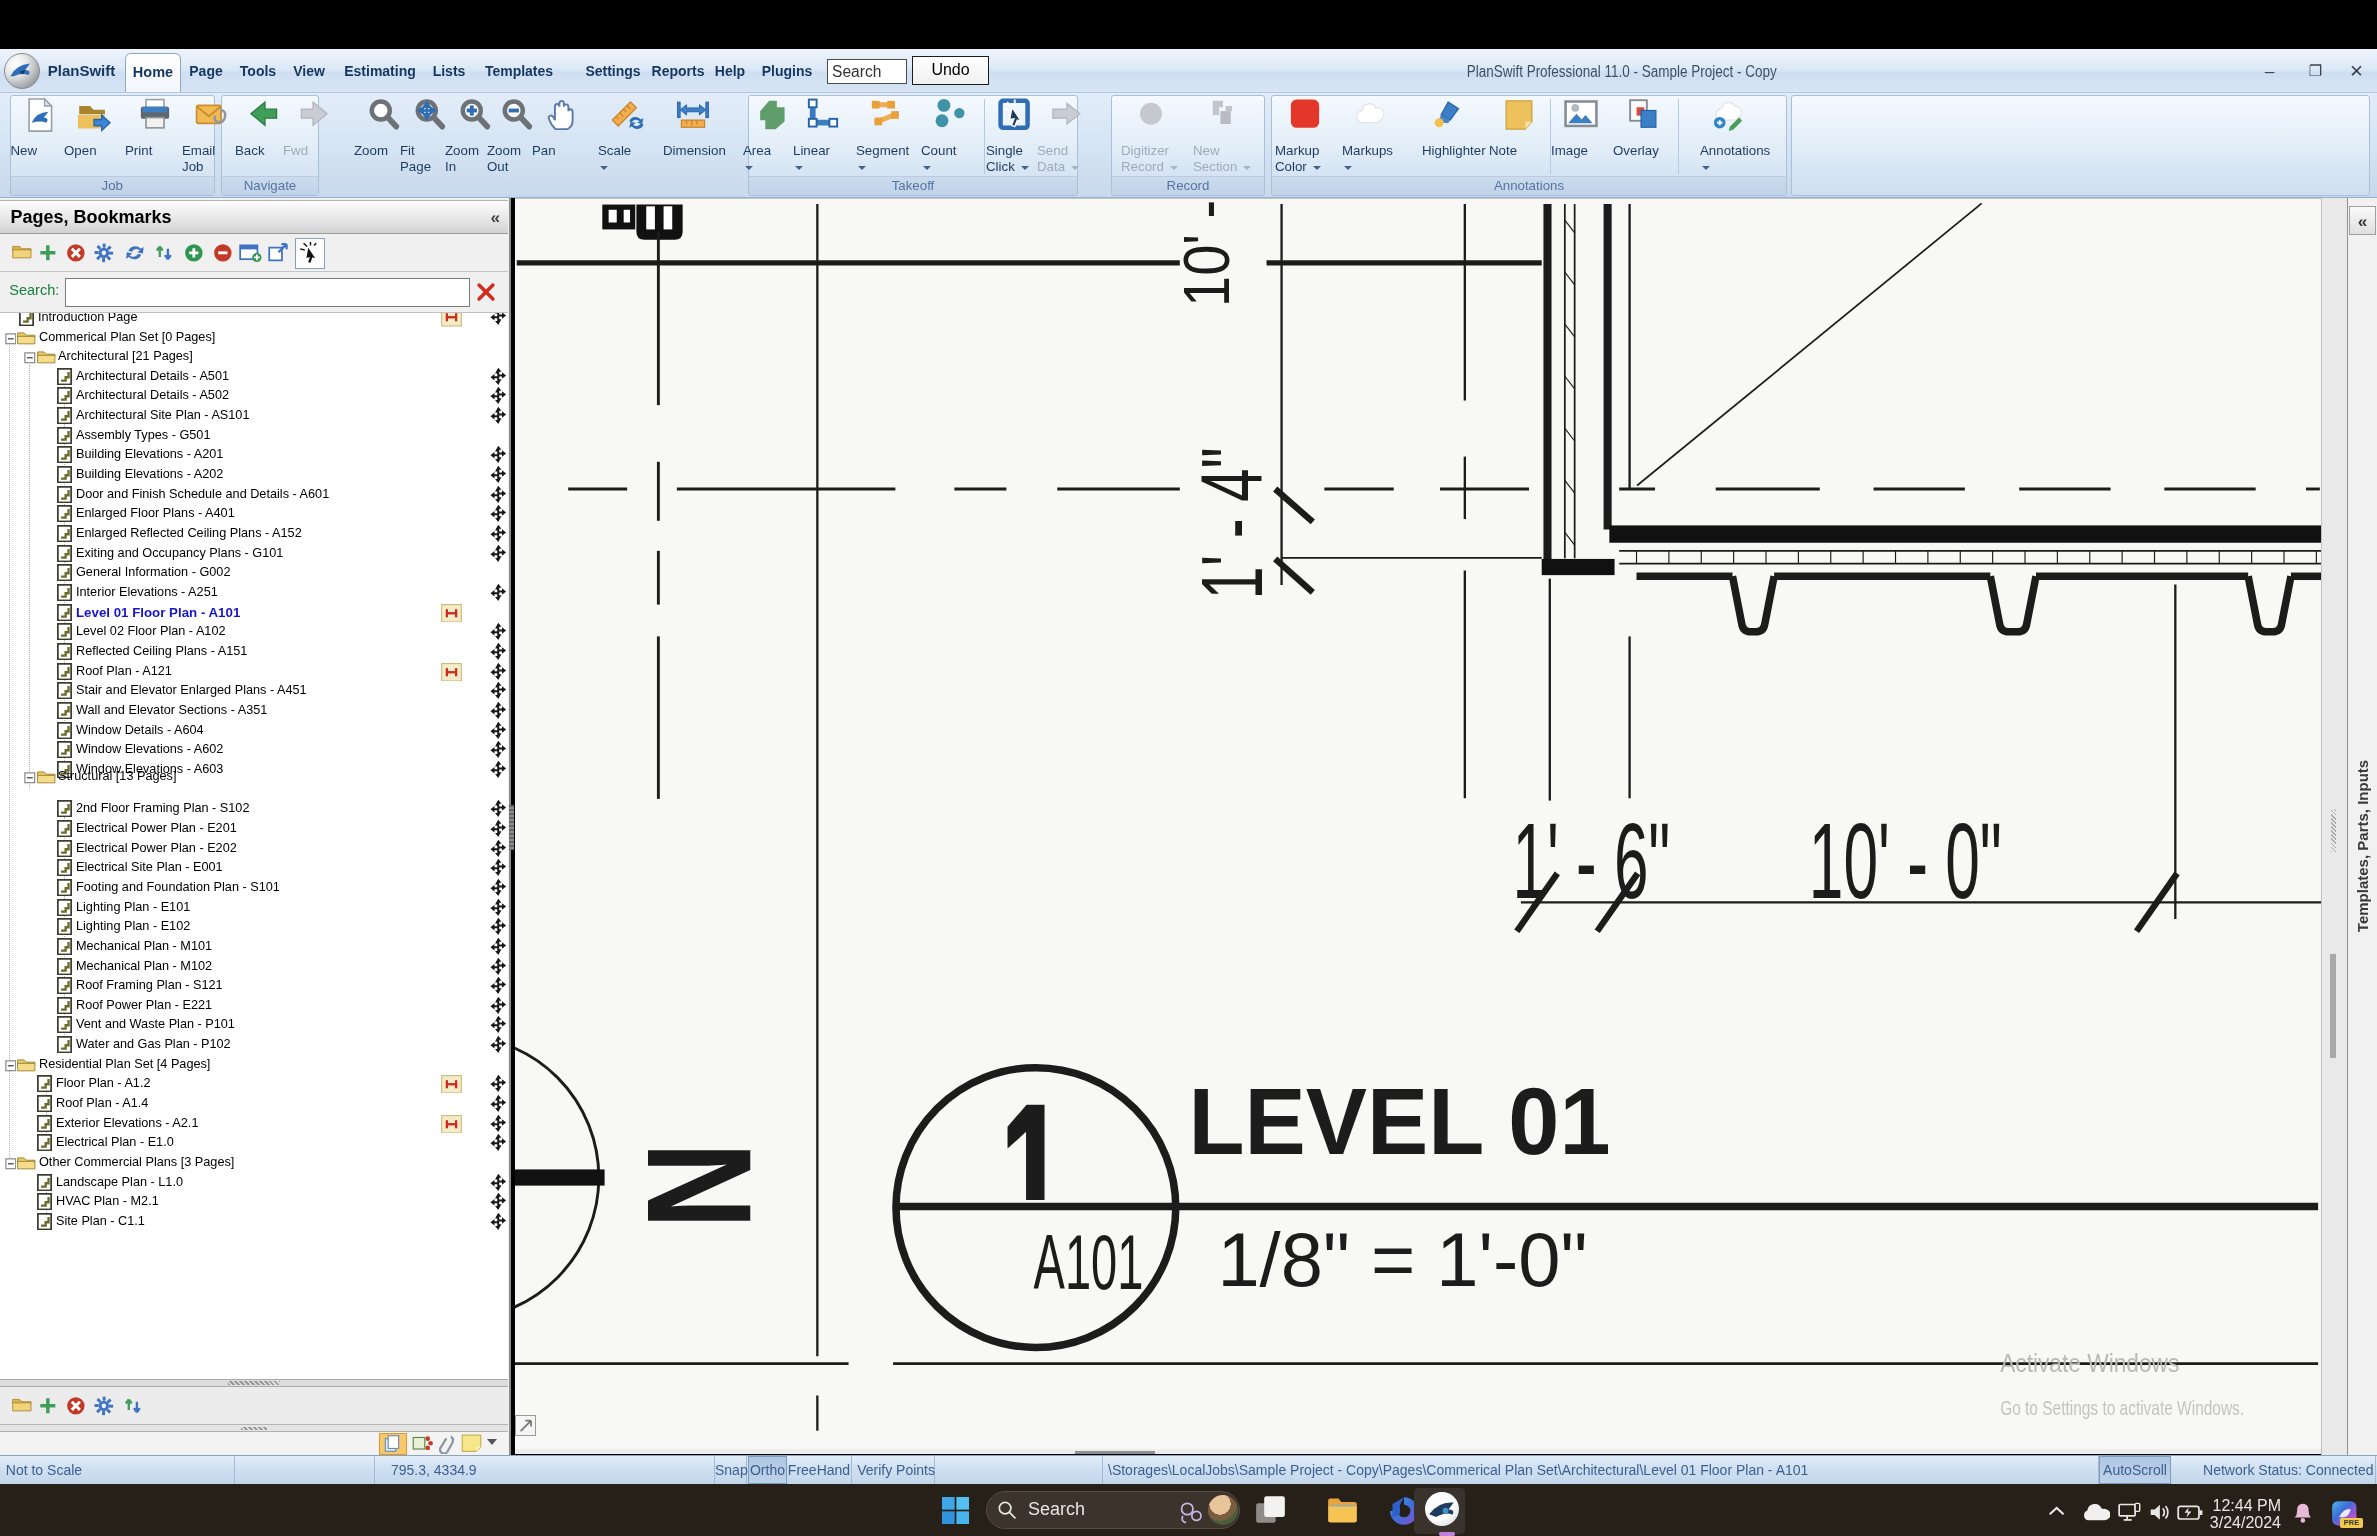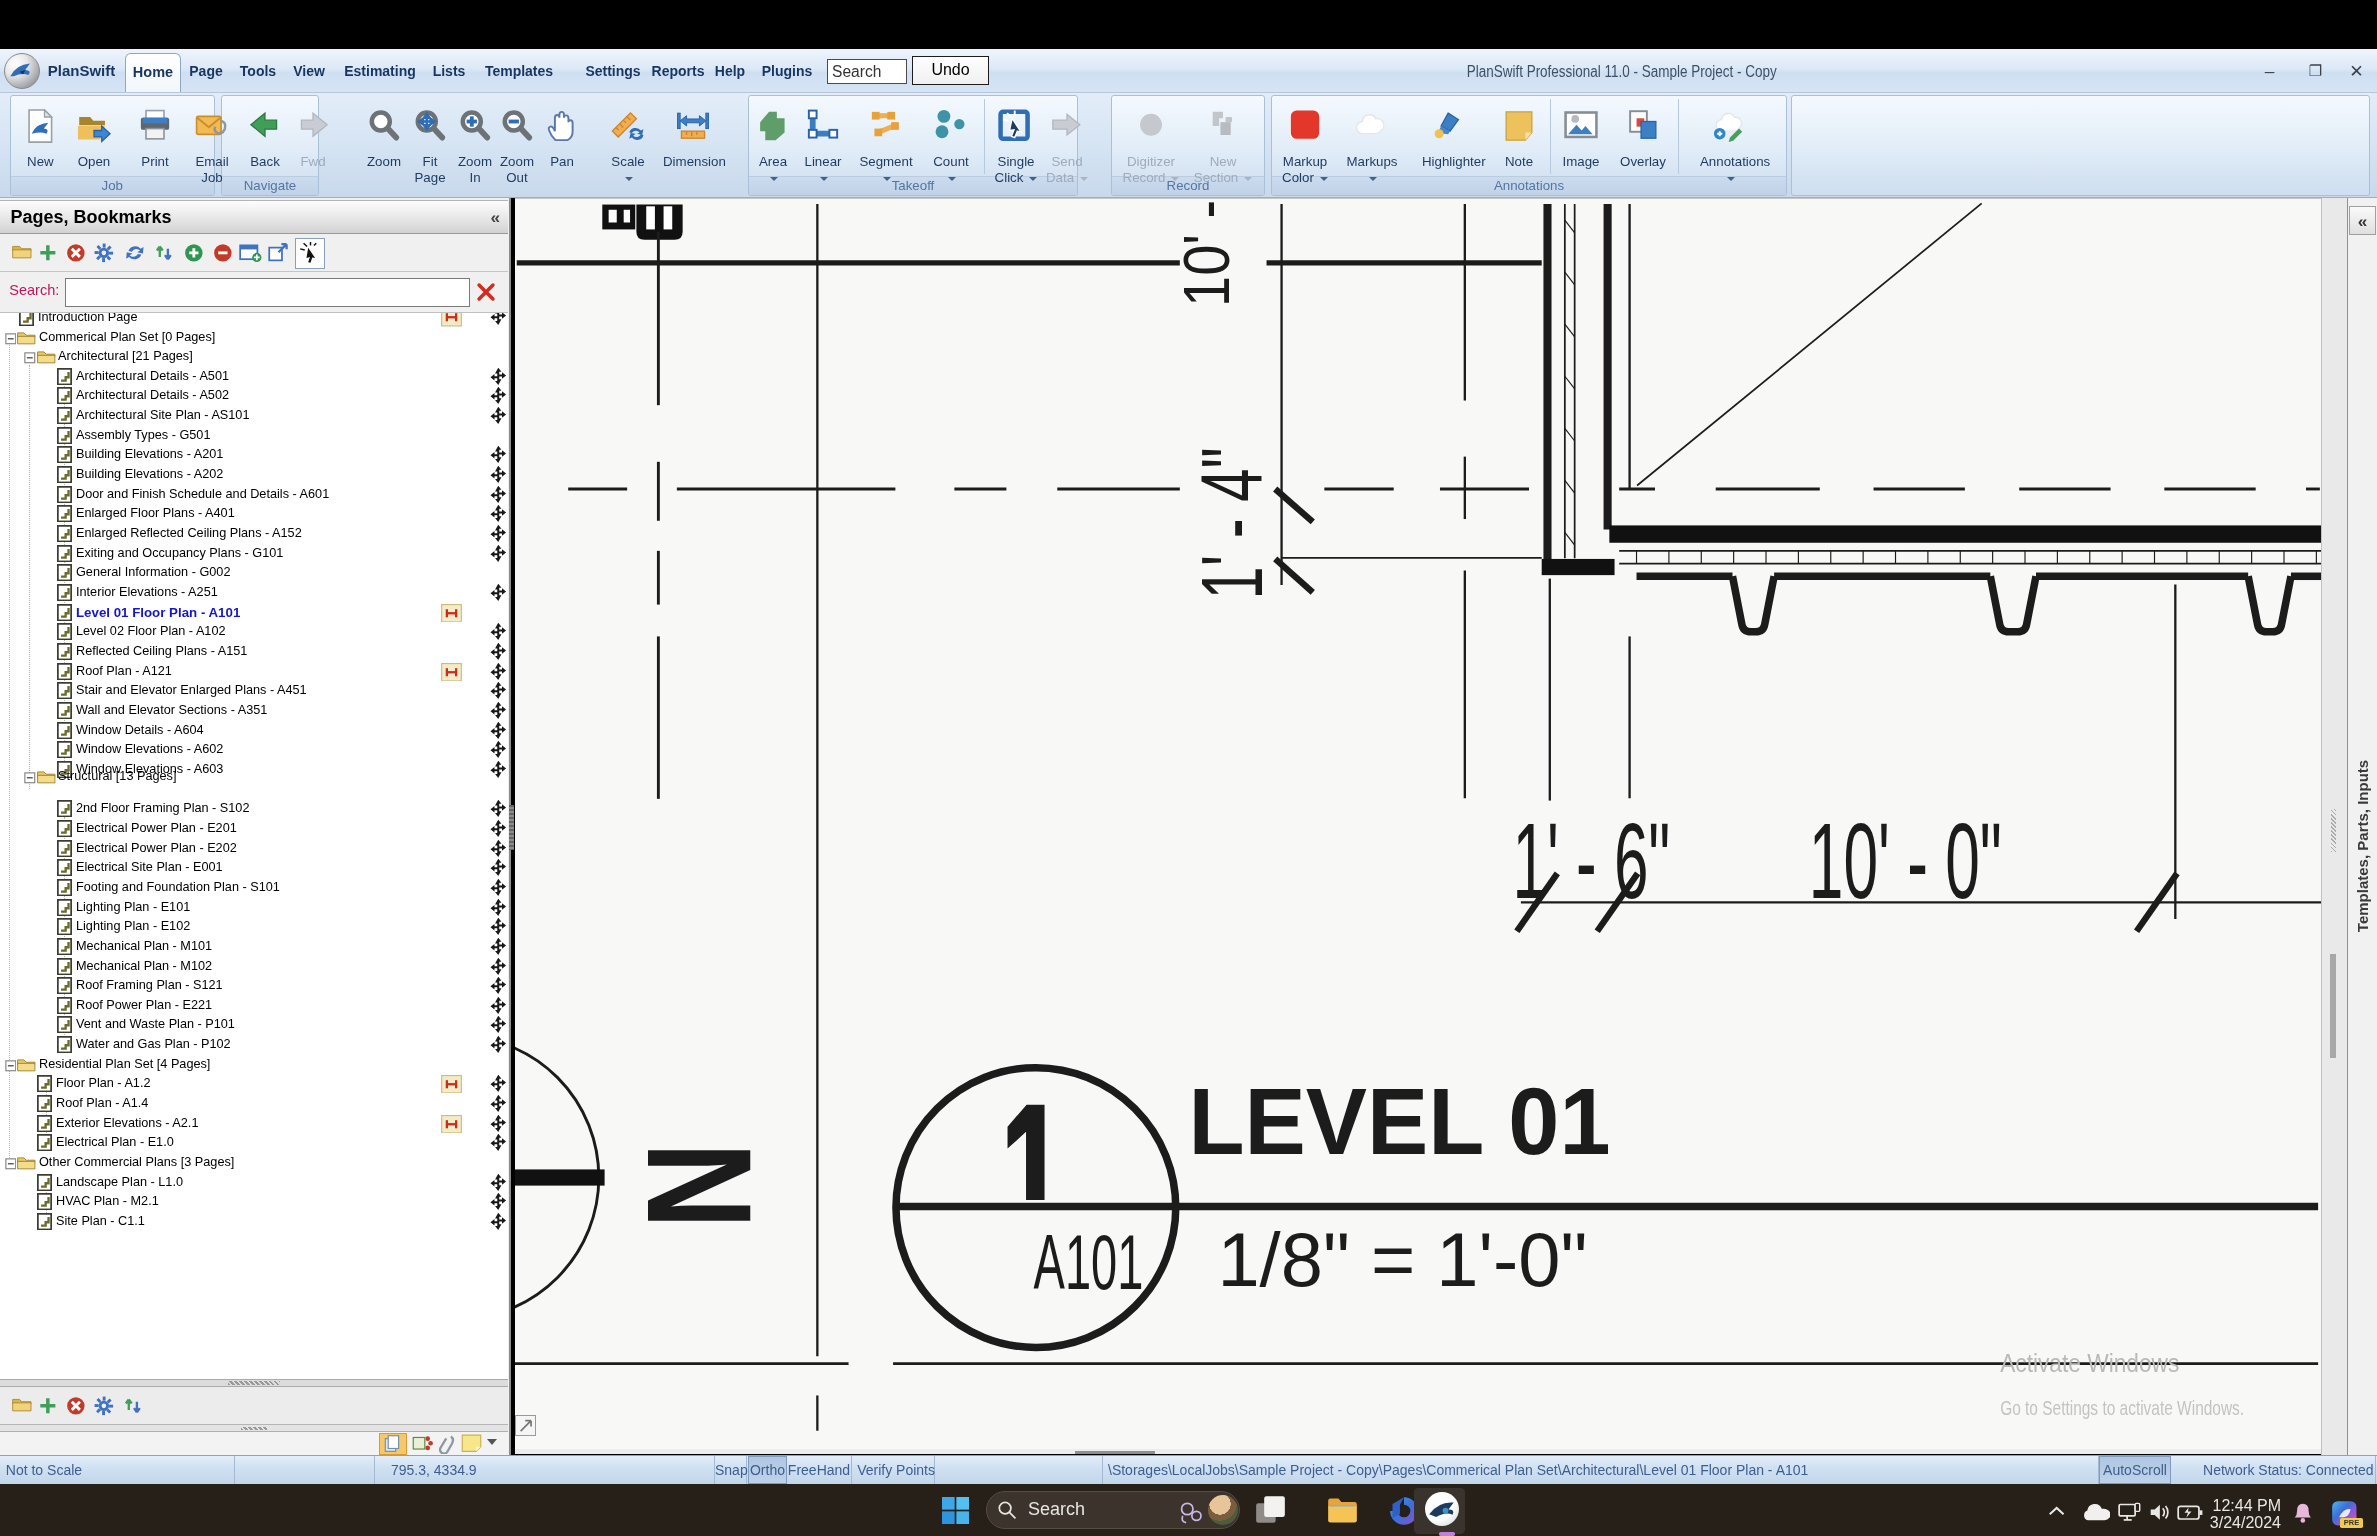--- a/index.html
+++ b/index.html
@@ -21,21 +21,21 @@
  font-size:17.3px;color:#3e5064}
 .winbtn{position:absolute;top:49px;height:44px;line-height:44px;font-size:17.3px;color:#3c414b;text-align:center;width:23px}
 
 #ribbon{left:0;top:93px;width:2377px;height:105px;
  background:linear-gradient(#e3edf9,#d3e2f2 60%,#c8d9ec);border-bottom:1.2px solid #98b0cc}
 .grp{position:absolute;top:1.7px;height:101px;border:0.6px solid #aabfd8;border-radius:2.9px;
  background:linear-gradient(#f4f9fe,#e2edf8 52%,#d6e4f3 78%,#cfdff0)}
 .grplab{position:absolute;left:0;right:0;bottom:0;height:19px;border-top:0.6px solid #b9cce2;
  background:linear-gradient(#ccdbee,#c0d2e8);border-radius:0 0 2.9px 2.9px;
  text-align:center;font-size:13.3px;color:#54759f;line-height:18px}
-.rbtn{position:absolute;top:15px;width:60px;text-align:center}
+.rbtn{position:absolute;top:4px;width:60px;}
 .rbtn svg{display:block;margin:0 auto 10.4px}
 .rlab{font-size:13.3px;color:#1d3a5f;line-height:16px}
 .rlab.dis{color:#9fabbb}
 .caret{display:inline-block;width:0;height:0;border-left:4px solid transparent;
  border-right:4px solid transparent;border-top:4.6px solid #42628c;vertical-align:middle;margin-left:2.3px}
 .caret.dis{border-top-color:#a8b4c4}
 .gsep{position:absolute;top:5.8px;bottom:23px;width:0.6px;background:#b7c9de}
 
 #lpanel{left:0;top:198px;width:511px;height:1257px;background:#f0f0f0;border-right:2.9px solid #8c8c8c}
 #lphead{left:0;top:2.3px;width:508px;height:34px;background:linear-gradient(#fdfdfd,#e9e9e9 50%,#d2d2d2);
@@ -444,21 +444,21 @@
           <path d="M16 10 l12 18 -5-1 -3 9 -4-1 3-9 -6 2 z" fill="#111"></path>
           <g stroke="#111" stroke-width="2.5">
             <line x1="14" y1="8" x2="8" y2="2"></line>
             <line x1="20" y1="6" x2="20" y2="0"></line>
             <line x1="10" y1="14" x2="2" y2="12"></line>
             <line x1="26" y1="6" x2="30" y2="2"></line>
           </g>
         </svg></span>
     </div>
     <div class="abs" id="lpsearch">
- <span style="position:absolute;left:9.3px;top:9.3px;font-size:14.5px;color:#be185d">Search:</span>
+ <span style="position:absolute;left:9.3px;top:9.3px;font-size:14.5px;color:#15803d">Search:</span>
  <span style="position:absolute;left:65px;top:4.6px;width:405px;height:29px;background:#fff;border:1.2px solid #7a7a7a"></span>
  <svg style="position:absolute;left:475px;top:8px" width="22" height="22" viewBox="0 0 38 38">
   <path d="M7 7 L31 31 M31 7 L7 31" stroke="#d42b1e" stroke-width="6" stroke-linecap="round"></path>
       </svg>
 </div>
     <div class="abs" id="lptree">
       <div style="position:absolute;left:9.3px;top:32px;width:0;height:821px;border-left:1.2px dotted #b5b5b5"></div>
       <div style="position:absolute;left:29px;top:52px;width:0;height:424px;border-left:1.2px dotted #b5b5b5"></div>
       <div style="position:absolute;left:64px;top:71px;width:0;height:385px;border-left:1.2px dotted #b5b5b5"></div>
       <div style="position:absolute;left:64px;top:504px;width:0;height:228px;border-left:1.2px dotted #b5b5b5"></div>

